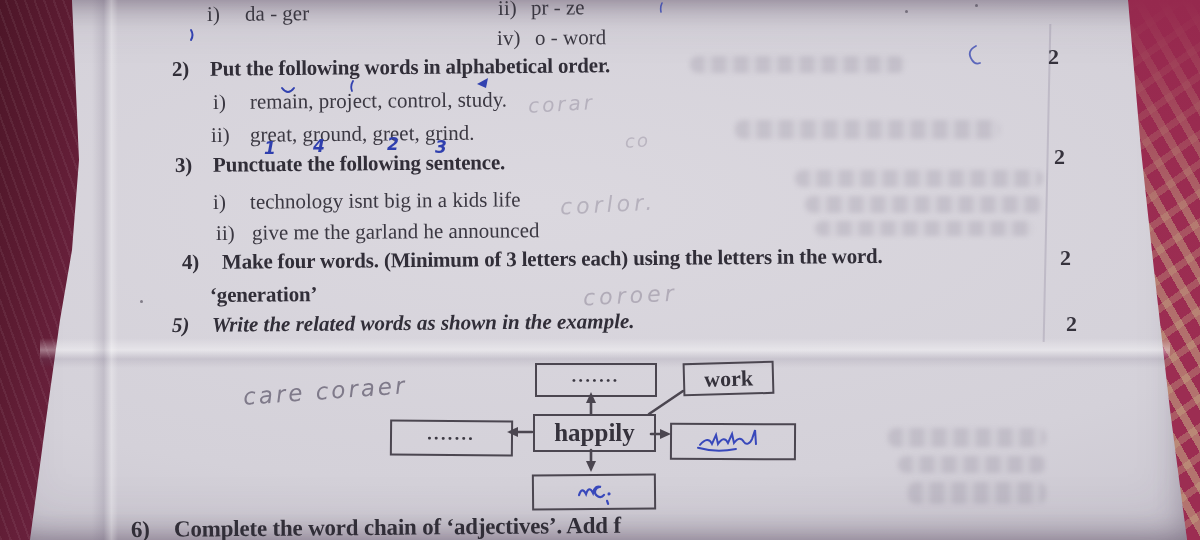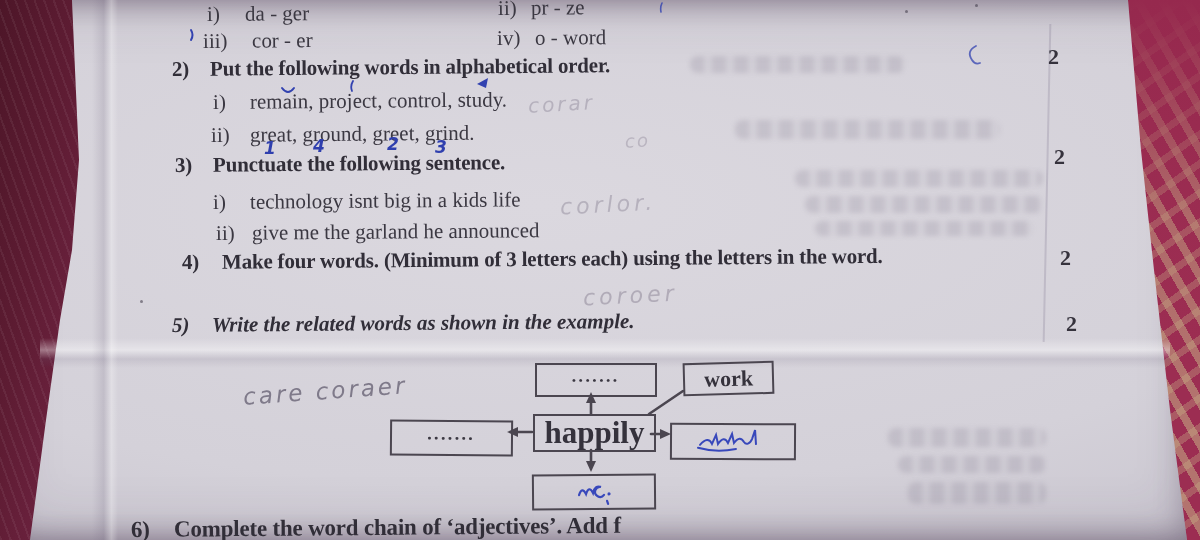--- a/index.html
+++ b/index.html
@@ -91,23 +91,20 @@
   <div class="speck" style="left:975px;top:4px"></div>
   <div class="speck" style="left:905px;top:10px"></div>
   <div class="speck" style="left:140px;top:300px"></div>
 
   <div class="pline" style="left:207px;top:2px">
     <span class="qnum" style="width:38px">i)</span><span>da - ger</span>
   </div>
   <div class="pline" style="left:498px;top:-4px">
     <span class="qnum" style="width:33px">ii)</span><span>pr - ze</span>
   </div>
-  <div class="pline" style="left:203px;top:29px">
-    <span class="qnum" style="width:49px">iii)</span><span>cor - er</span>
-  </div>
   <div class="pline" style="left:497px;top:26px">
     <span class="qnum" style="width:38px">iv)</span><span>o - word</span>
   </div>
 
   <div class="pline bold" style="left:172px;top:57px">
     <span class="qnum" style="width:38px">2)</span><span>Put the following words in alphabetical order.</span>
   </div>
   <div class="pline" style="left:213px;top:90px">
     <span class="qnum" style="width:37px">i)</span><span>remain, project, control, study.</span>
   </div>
@@ -120,20 +117,23 @@
   </div>
   <div class="pline" style="left:213px;top:190px">
     <span class="qnum" style="width:37px">i)</span><span>technology isnt big in a kids life</span>
   </div>
   <div class="pline" style="left:216px;top:221px">
     <span class="qnum" style="width:36px">ii)</span><span>give me the garland he announced</span>
   </div>
 
   <div class="pline bold" style="left:182px;top:250px">
     <span class="qnum" style="width:40px">4)</span><span>Make four words. (Minimum of 3 letters each) using the letters in the word.</span>
+  </div>
+  <div class="pline bold" style="left:210px;top:283px">
+    <span>‘generation’</span>
   </div>
 
   <div class="pline bolditalic" style="left:172px;top:313px">
     <span class="qnum" style="width:40px;font-style:italic">5)</span><span>Write the related words as shown in the example.</span>
   </div>
 
   <div class="pline bold" style="left:131px;top:517px;font-size:23px">
     <span class="qnum" style="width:43px">6)</span><span>Complete the word chain of ‘adjectives’. Add f</span>
   </div>
 
@@ -142,21 +142,21 @@
   <div class="mark2" style="left:1060px;top:245px">2</div>
   <div class="mark2" style="left:1066px;top:311px">2</div>
 
   <div class="dbox" style="left:535px;top:363px;width:118px;height:30px">
     <span class="dots">•••••••</span>
   </div>
   <div class="dbox" style="left:683px;top:362px;width:87px;height:29px;transform:rotate(-1.5deg)">
     <span class="dlabel">work</span>
   </div>
   <div class="dbox" style="left:533px;top:414px;width:119px;height:34px">
-    <span class="dlabel" style="font-size:31px">happily</span>
+    <span class="dlabel" style="font-size:25px">happily</span>
   </div>
   <div class="dbox" style="left:390px;top:420px;width:119px;height:32px;transform:rotate(0.5deg)">
     <span class="dots">•••••••</span>
   </div>
   <div class="dbox" style="left:670px;top:423px;width:122px;height:33px;transform:rotate(0.3deg)">
     <svg width="110" height="30" viewBox="0 0 110 30">
       <g stroke="#3848bb" stroke-width="2" fill="none" stroke-linecap="round">
         <path d="M22,18 q8,-9 12,-1 l4,-9 l2,9 q6,-9 10,-1 l4,-9 l2,9 q6,-8 10,-1 c2,3 6,2 8,-3 l3,-9 l1,14"></path>
         <path d="M20,21 q18,5 38,1"></path>
       </g>

